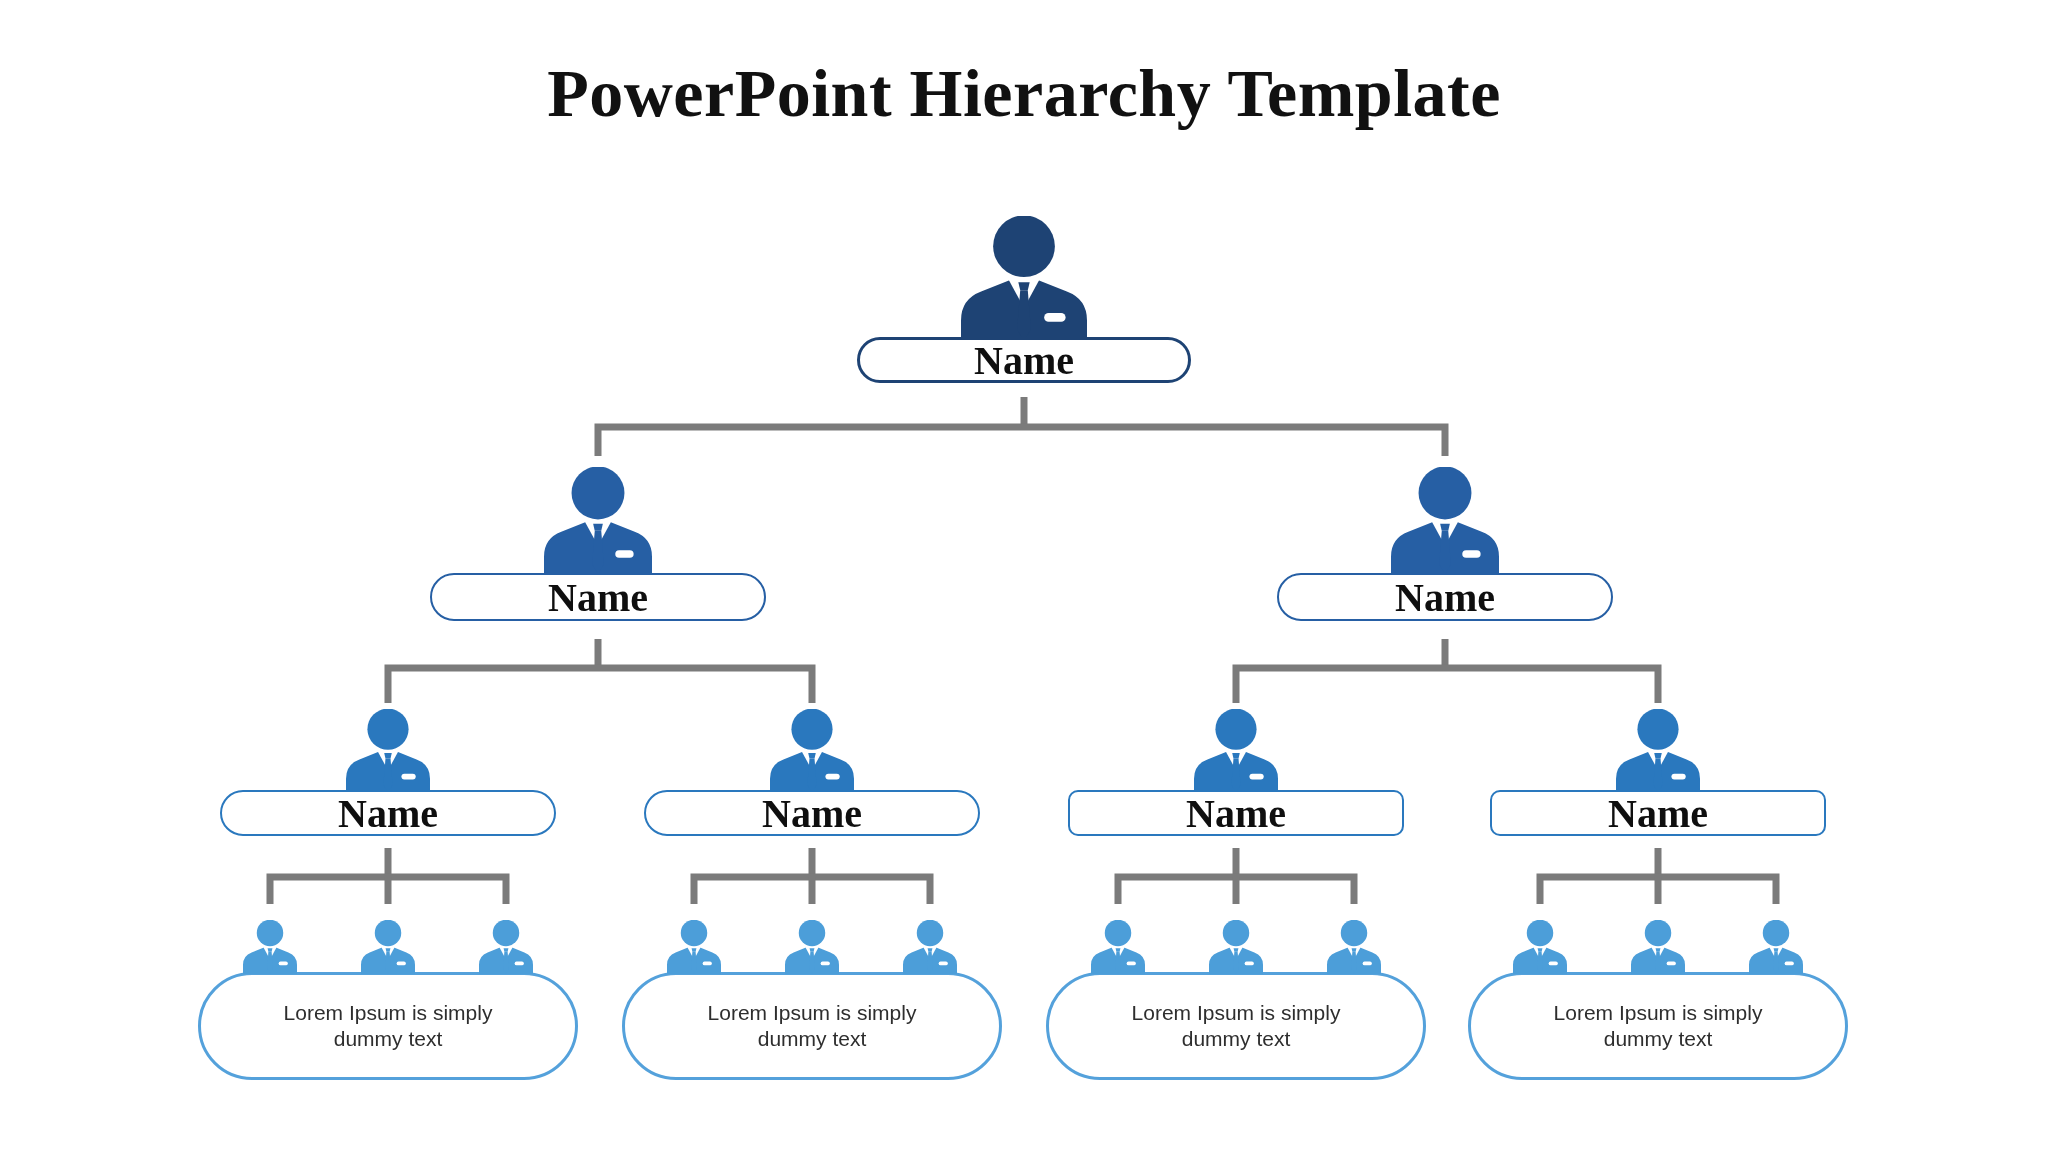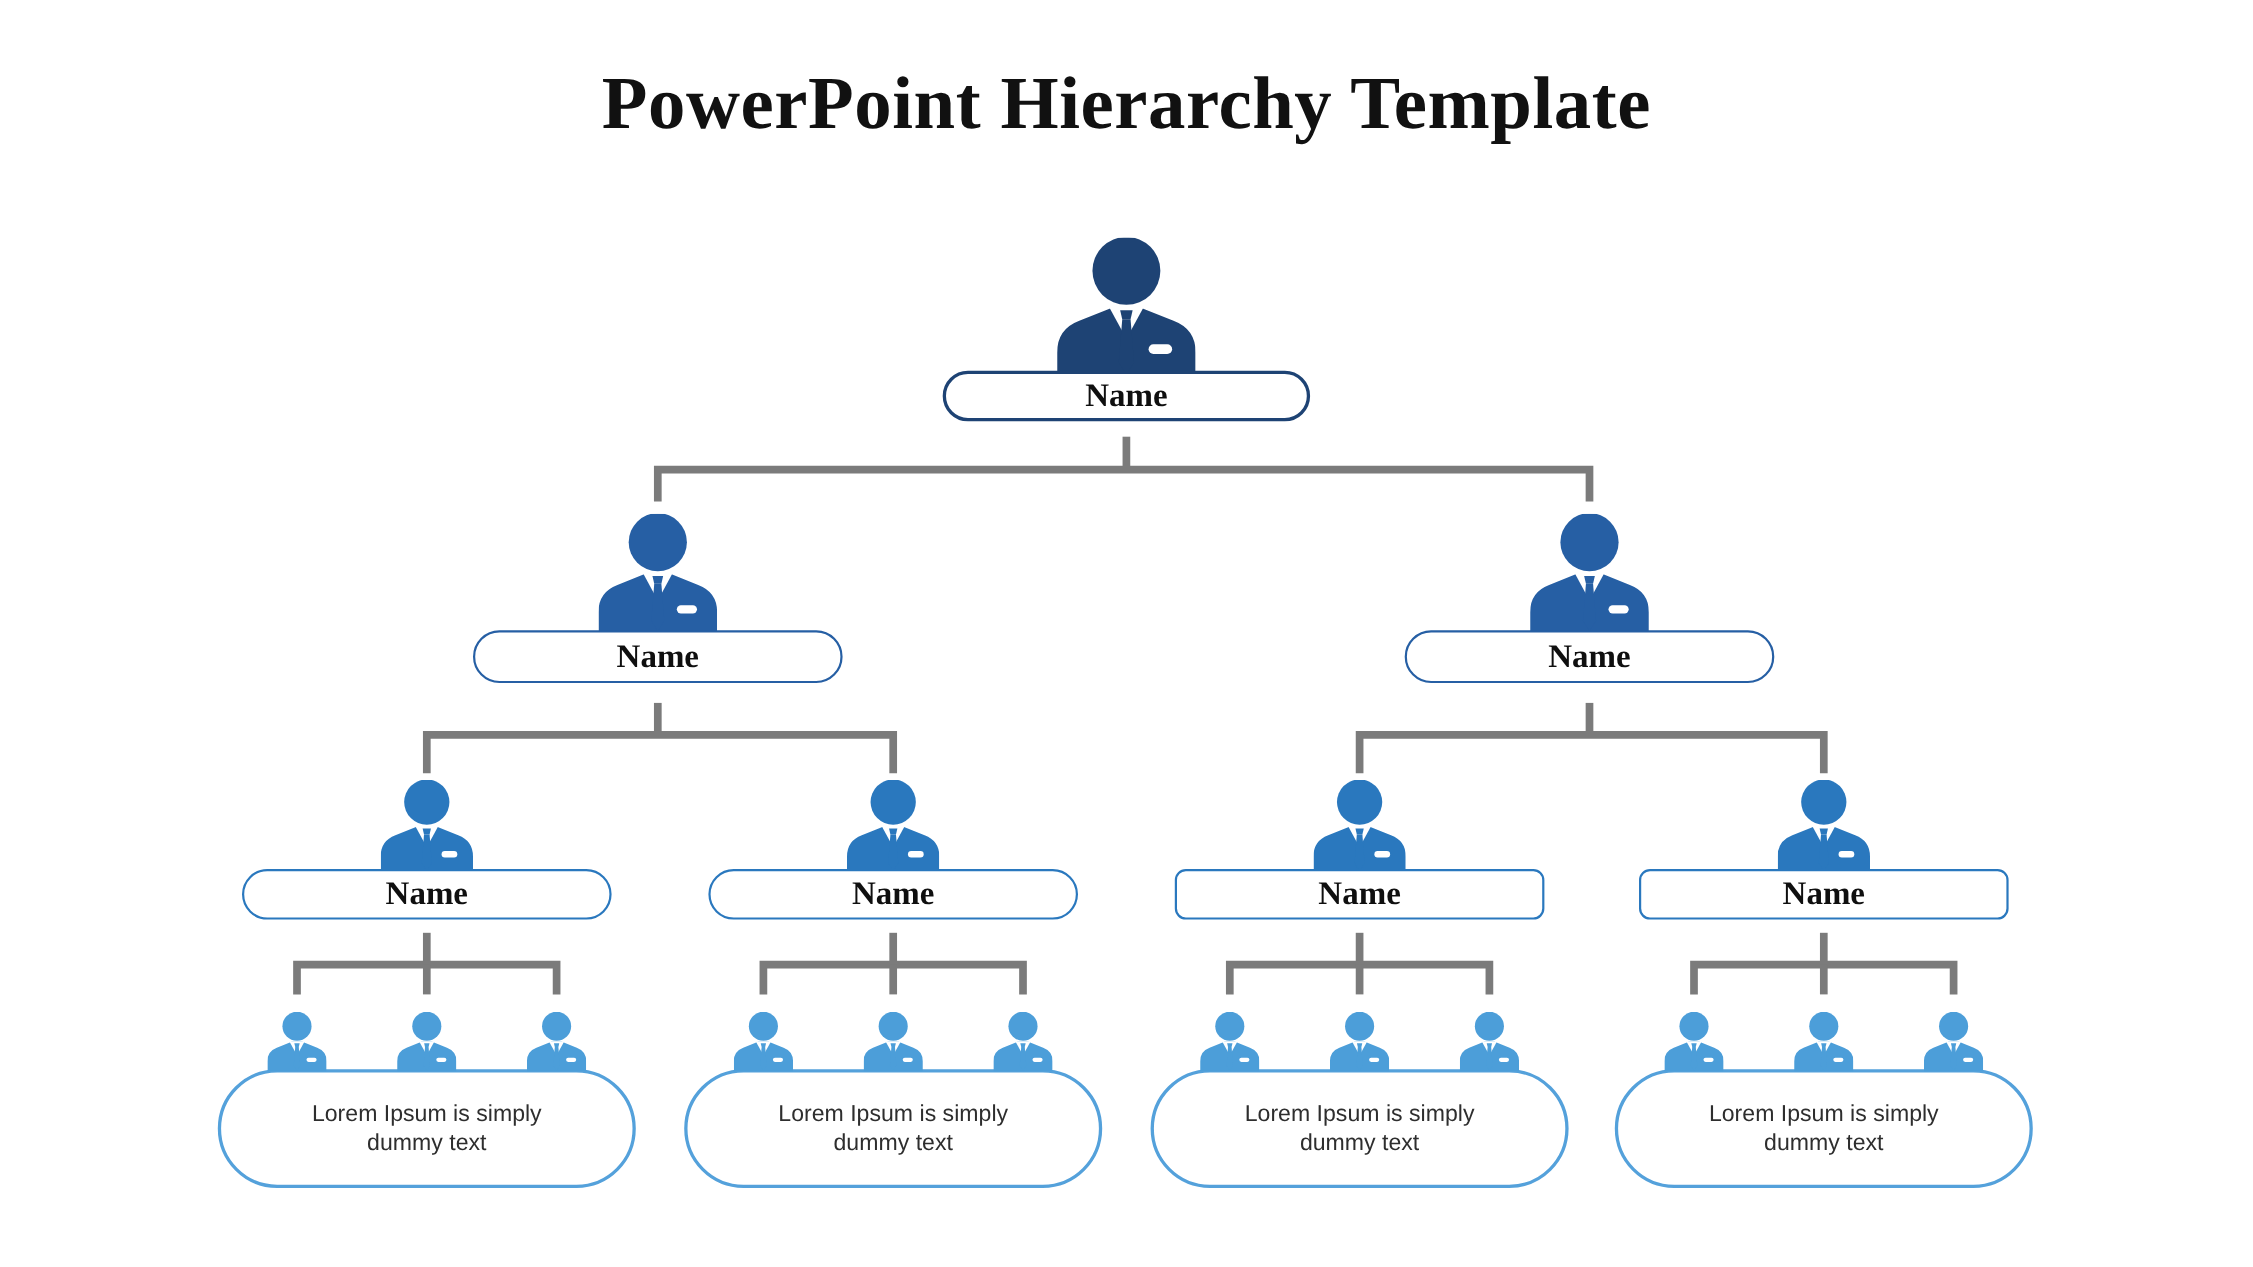--- a/index.html
+++ b/index.html
@@ -15,21 +15,21 @@
   }
   .connectors{position:absolute;left:0;top:0;z-index:0;}
   .connectors path{stroke:var(--c-connector,#7b7b7b);stroke-width:7;fill:none;}
   .person{position:absolute;z-index:1;}
   .person.front{z-index:3;}
   .pill{
     position:absolute;background:#fff;box-sizing:border-box;z-index:2;
     display:flex;align-items:center;justify-content:center;
   }
   .name-pill{
-    font-family:"Liberation Serif",serif;font-weight:bold;font-size:30px;
+    font-family:"Liberation Serif",serif;font-weight:bold;font-size:40px;
     color:var(--c-name-text,#0f0f0f);
   }
   .r-stadium{border-radius:999px;}
   .r-small{border-radius:10px;}
   .b-l1{border:3px solid var(--c-level1,#1e4374);color-scheme:light;}
   .b-l2{border:2.5px solid var(--c-level2,#265fa4);}
   .b-l3{border:2.5px solid var(--c-level3,#2a78be);}
   .team-pill{
     width:380px;height:108px;border:3px solid var(--c-team-border,#54a1db);
     border-radius:54px;z-index:1;

